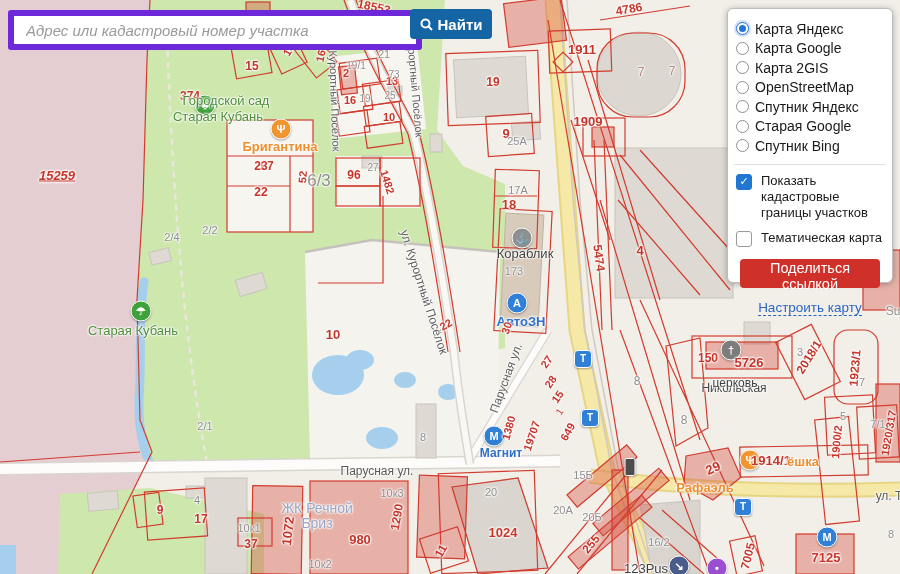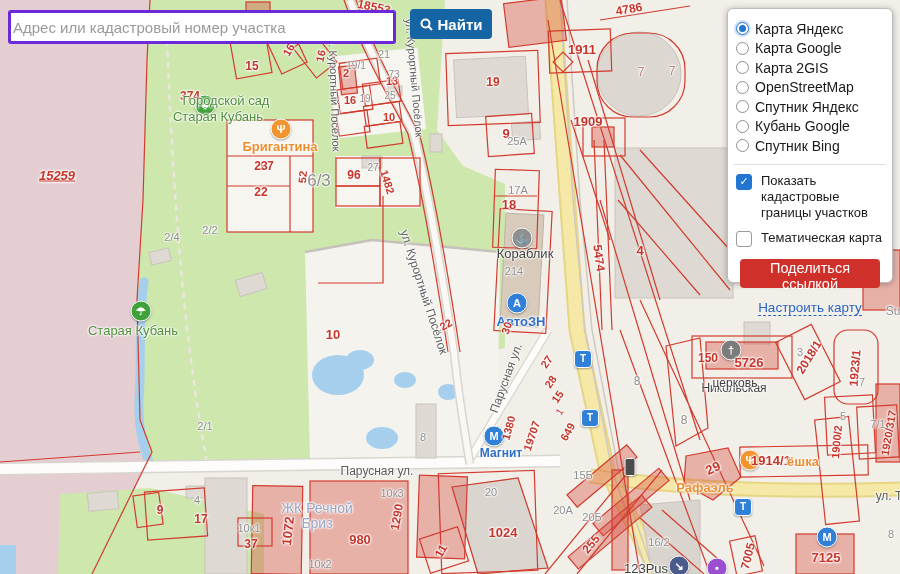--- a/index.html
+++ b/index.html
@@ -12,22 +12,22 @@
   
   #map-icons{position:absolute;left:0;top:0;width:100%;height:100%;}
   .map-icon{position:absolute;width:19px;height:19px;border-radius:50%;display:flex;align-items:center;
     justify-content:center;color:#fff;font-size:11px;font-weight:700;border:1.5px solid #fff;
     box-shadow:0 1px 2px rgba(0,0,0,.3);transform:translate(-50%,-50%);line-height:1;}
   .map-icon.sq{border-radius:4px;width:16px;height:16px;font-size:10px;}
   .map-icon.traffic{width:9px;height:16px;border-radius:2px;border:1px solid #fff;
     background-image:radial-gradient(circle at 50% 28%,#e8d44d 2px,transparent 2.6px),
                      radial-gradient(circle at 50% 72%,#7ec850 2px,transparent 2.6px);}
   
-  #search-input{position:absolute;left:8px;top:10px;width:378px;height:28px;border:3px solid #6d28d9;
-    border-radius:3px;padding:0 2px;font-size:15px;font-family:"Liberation Sans",sans-serif;color:#333;}
+  #search-input{position:absolute;left:8px;top:10px;width:378px;height:28px;border:6px solid #6d28d9;
+    border-radius:3px;padding:0 12px;font-size:15px;font-family:"Liberation Sans",sans-serif;color:#333;font-style:italic;}
   #search-input::placeholder{color:#9a9a9a;}
   #search-btn{position:absolute;left:410px;top:9px;width:82px;height:30px;background:#1565a5;color:#fff;
     border:none;border-radius:4px;font-size:15px;font-weight:700;cursor:pointer;display:flex;
     align-items:center;justify-content:center;gap:5px;font-family:"Liberation Sans",sans-serif;}
   
   #panel{position:absolute;left:727px;top:8px;width:166px;height:275px;background:#fff;
     border:1px solid #bdbdbd;border-radius:6px;box-shadow:0 1px 6px rgba(0,0,0,.3);
     padding:10px 8px 0 8px;box-sizing:border-box;}
   .radio-row{display:flex;align-items:center;gap:6px;height:19.5px;cursor:pointer;}
   .radio{width:13px;height:13px;border:1px solid #8f8f8f;border-radius:50%;background:#fff;box-sizing:border-box;flex:0 0 auto;}
@@ -243,21 +243,21 @@
       <div class="map-label" style="left: 506px; top: 133px; color: rgb(198, 53, 42); font-size: 13px; font-weight: 700; transform: translate(-50%, -50%) rotate(0deg);">9</div>
       <div class="map-label" style="left: 517px; top: 141px; color: rgb(142, 142, 142); font-size: 11px; transform: translate(-50%, -50%) rotate(0deg);">25А</div>
       <div class="map-label" style="left: 588px; top: 121px; color: rgb(198, 53, 42); font-size: 13px; font-weight: 700; transform: translate(-50%, -50%) rotate(0deg);">1909</div>
       <div class="map-label" style="left: 582px; top: 49px; color: rgb(198, 53, 42); font-size: 13px; font-weight: 700; transform: translate(-50%, -50%) rotate(0deg);">1911</div>
       <div class="map-label" style="left: 629px; top: 9px; color: rgb(198, 53, 42); font-size: 12px; font-weight: 700; transform: translate(-50%, -50%) rotate(-10deg);">4786</div>
       <div class="map-label" style="left: 641px; top: 72px; color: rgb(181, 134, 123); font-size: 12px; transform: translate(-50%, -50%) rotate(0deg);">7</div>
       <div class="map-label" style="left: 672px; top: 71px; color: rgb(181, 134, 123); font-size: 12px; transform: translate(-50%, -50%) rotate(0deg);">7</div>
       <div class="map-label" style="left: 518px; top: 190px; color: rgb(142, 142, 142); font-size: 11px; transform: translate(-50%, -50%) rotate(0deg);">17А</div>
       <div class="map-label" style="left: 509px; top: 204px; color: rgb(198, 53, 42); font-size: 13px; font-weight: 700; transform: translate(-50%, -50%) rotate(0deg);">18</div>
       <div class="map-label" style="left: 525px; top: 253px; color: rgb(63, 63, 63); font-size: 13px; transform: translate(-50%, -50%) rotate(0deg);">Кораблик</div>
-      <div class="map-label" style="left: 514px; top: 271px; color: rgb(142, 142, 142); font-size: 11px; transform: translate(-50%, -50%) rotate(0deg);">214</div>
+      <div class="map-label" style="left: 514px; top: 271px; color: rgb(142, 142, 142); font-size: 11px; transform: translate(-50%, -50%) rotate(0deg);">173</div>
       <div class="map-label" style="left: 521px; top: 321px; color: rgb(47, 111, 200); font-size: 13px; font-weight: 700; transform: translate(-50%, -50%) rotate(0deg);">АвтоЗН</div>
       <div class="map-label" style="left: 507px; top: 328px; color: rgb(198, 53, 42); font-size: 11px; font-weight: 700; transform: translate(-50%, -50%) rotate(-70deg);">30</div>
       <div class="map-label" style="left: 599px; top: 258px; color: rgb(198, 53, 42); font-size: 12px; font-weight: 700; transform: translate(-50%, -50%) rotate(82deg);">5474</div>
       <div class="map-label" style="left: 640px; top: 250px; color: rgb(198, 53, 42); font-size: 13px; font-weight: 700; transform: translate(-50%, -50%) rotate(0deg);">4</div>
       <div class="map-label" style="left: 547px; top: 362px; color: rgb(198, 53, 42); font-size: 11px; font-weight: 700; transform: translate(-50%, -50%) rotate(-55deg);">27</div>
       <div class="map-label" style="left: 551px; top: 382px; color: rgb(198, 53, 42); font-size: 11px; font-weight: 700; transform: translate(-50%, -50%) rotate(-55deg);">28</div>
       <div class="map-label" style="left: 558px; top: 397px; color: rgb(198, 53, 42); font-size: 11px; font-weight: 700; transform: translate(-50%, -50%) rotate(-55deg);">15</div>
       <div class="map-label" style="left: 560px; top: 412px; color: rgb(198, 53, 42); font-size: 10px; transform: translate(-50%, -50%) rotate(-55deg);">1</div>
       <div class="map-label" style="left: 509px; top: 428px; color: rgb(198, 53, 42); font-size: 11px; font-weight: 700; transform: translate(-50%, -50%) rotate(-75deg);">1380</div>
       <div class="map-label" style="left: 532px; top: 436px; color: rgb(198, 53, 42); font-size: 11px; font-weight: 700; transform: translate(-50%, -50%) rotate(-72deg);">19707</div>
@@ -335,21 +335,21 @@
         <div class="radio-row">
           <span class="radio"></span>
           <span class="radio-lbl">OpenStreetMap</span>
         </div>
         <div class="radio-row">
           <span class="radio"></span>
           <span class="radio-lbl">Спутник Яндекс</span>
         </div>
         <div class="radio-row">
           <span class="radio"></span>
-          <span class="radio-lbl">Кубань Google</span>
+          <span class="radio-lbl">Старая Google</span>
         </div>
         <div class="radio-row">
           <span class="radio"></span>
           <span class="radio-lbl">Спутник Bing</span>
         </div>
       </div>
     <div id="panel-divider"></div>
     <div id="options-list">
         <div class="opt-row">
           <span class="cb on">✓</span>

